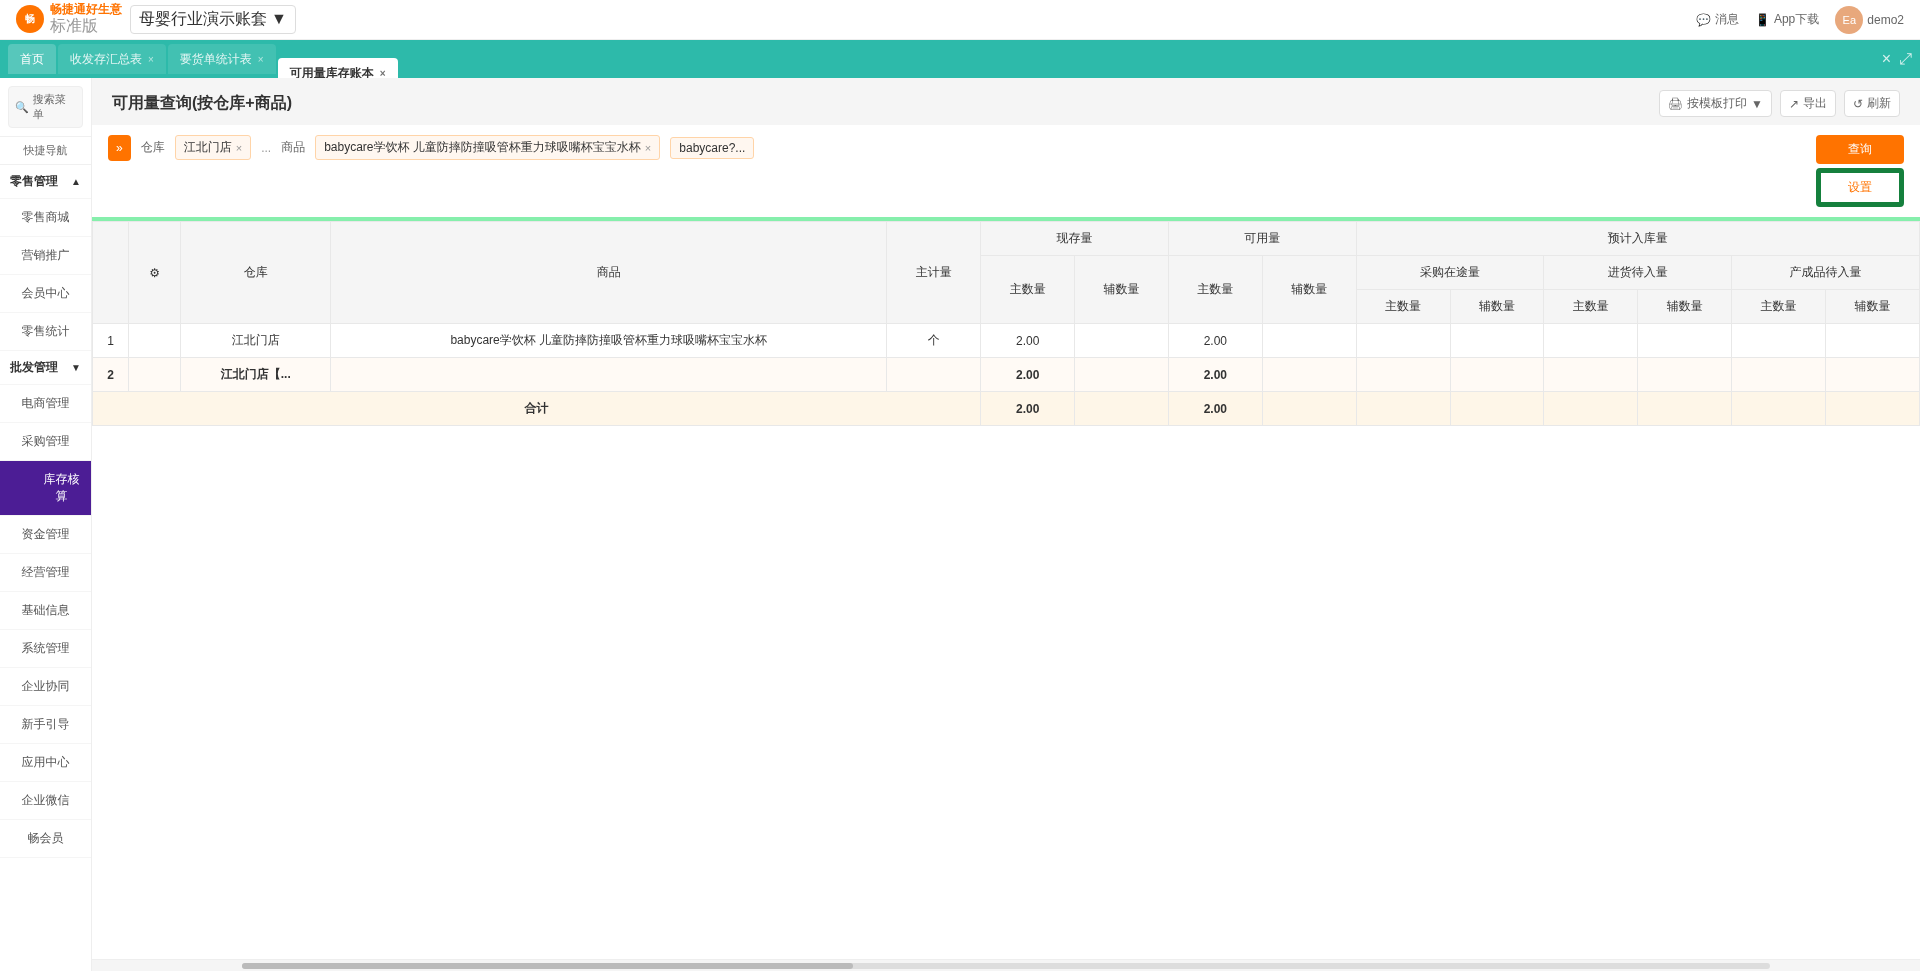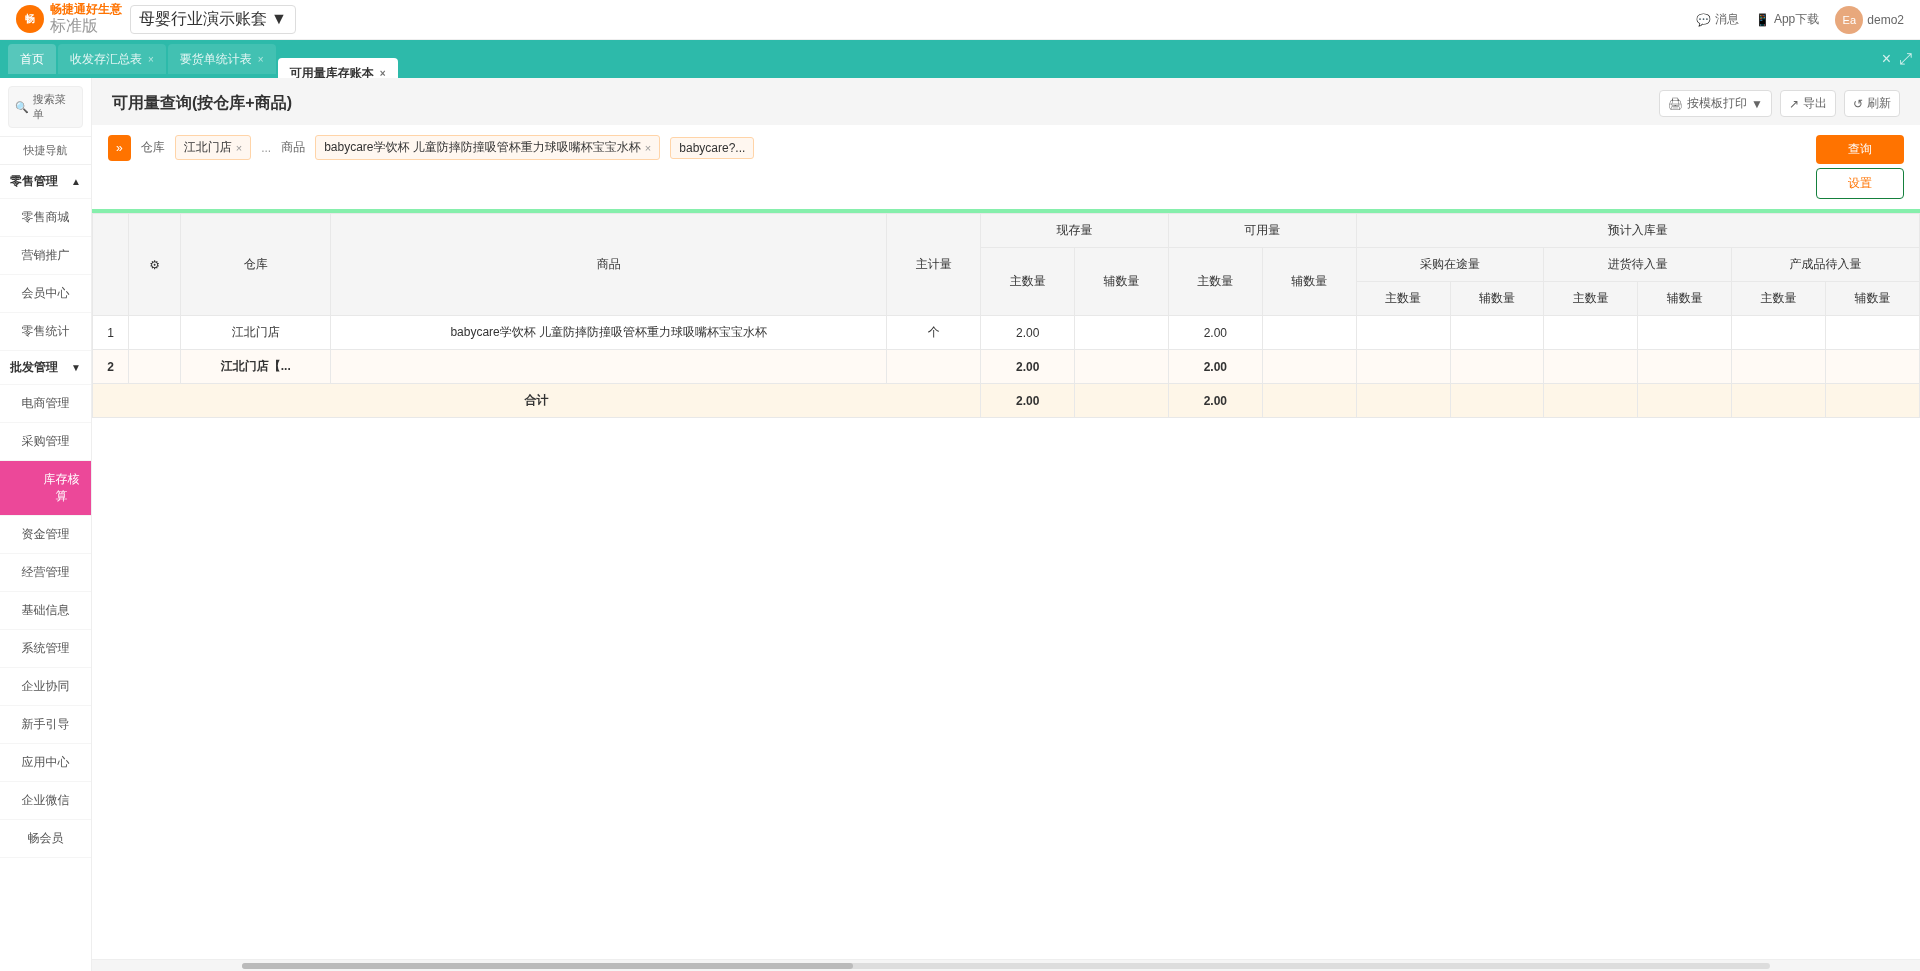--- a/index.html
+++ b/index.html
@@ -114,21 +114,21 @@
       font-size: 12px;
       color: #555;
       display: flex;
       align-items: center;
       justify-content: center;
       flex-direction: column;
       gap: 2px;
       border-bottom: 1px solid #f5f5f5;
       text-align: center;
     }
-    .sidebar-item.active { background: #ec4899; color: white; padding-left: 40px; }
+    .sidebar-item.active { background: #4c1d95; color: white; padding-left: 40px; }
     .sidebar-item.group-header {
       display: flex;
       flex-direction: row;
       justify-content: space-between;
       padding: 8px 10px;
       font-weight: bold;
       color: #333;
       font-size: 12px;
     }
     .sidebar-item.group-header .arrow { font-size: 10px; }
@@ -189,21 +189,21 @@
       color: white;
       border: none;
       border-radius: 4px;
       padding: 6px 32px;
       cursor: pointer;
       font-size: 12px;
     }
     .btn-settings {
       background: white;
       color: #ff7300;
-      border: 1px solid #15803d;
+      border: 5px solid #15803d;
       border-radius: 4px;
       padding: 6px 16px;
       cursor: pointer;
       font-size: 12px;
     }
 
     
     .table-container {
       background: white;
       flex: 1;

